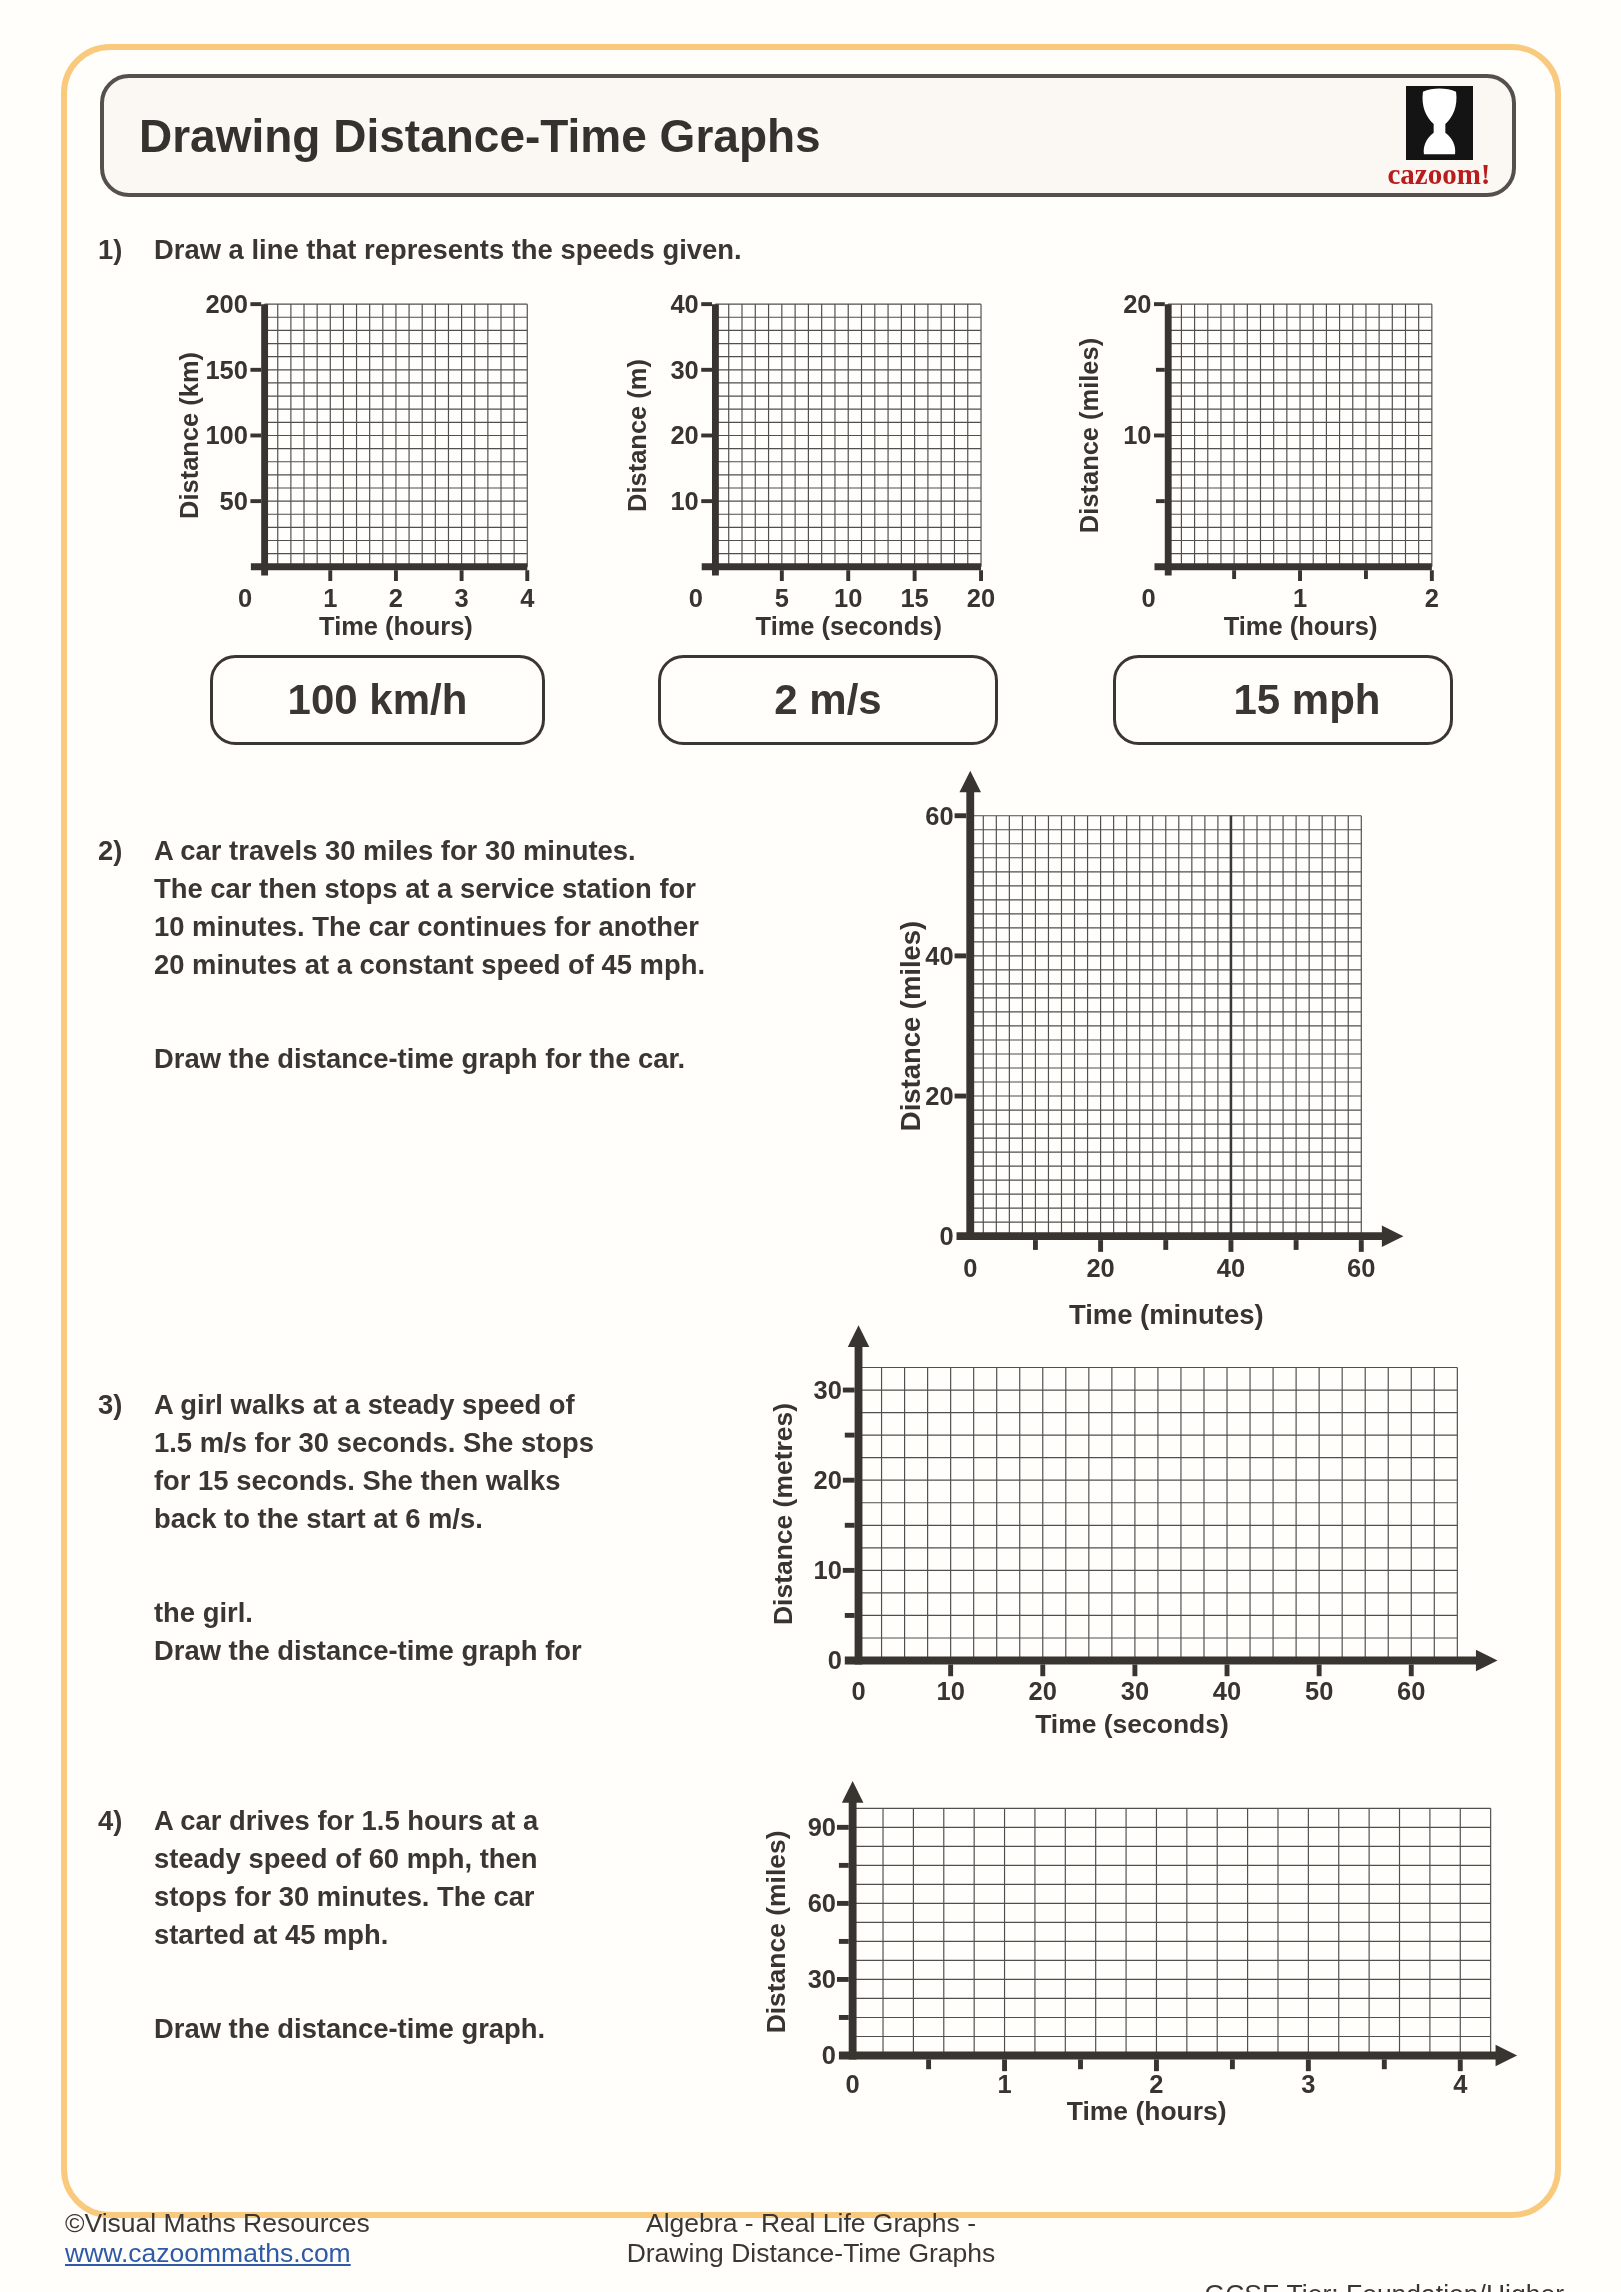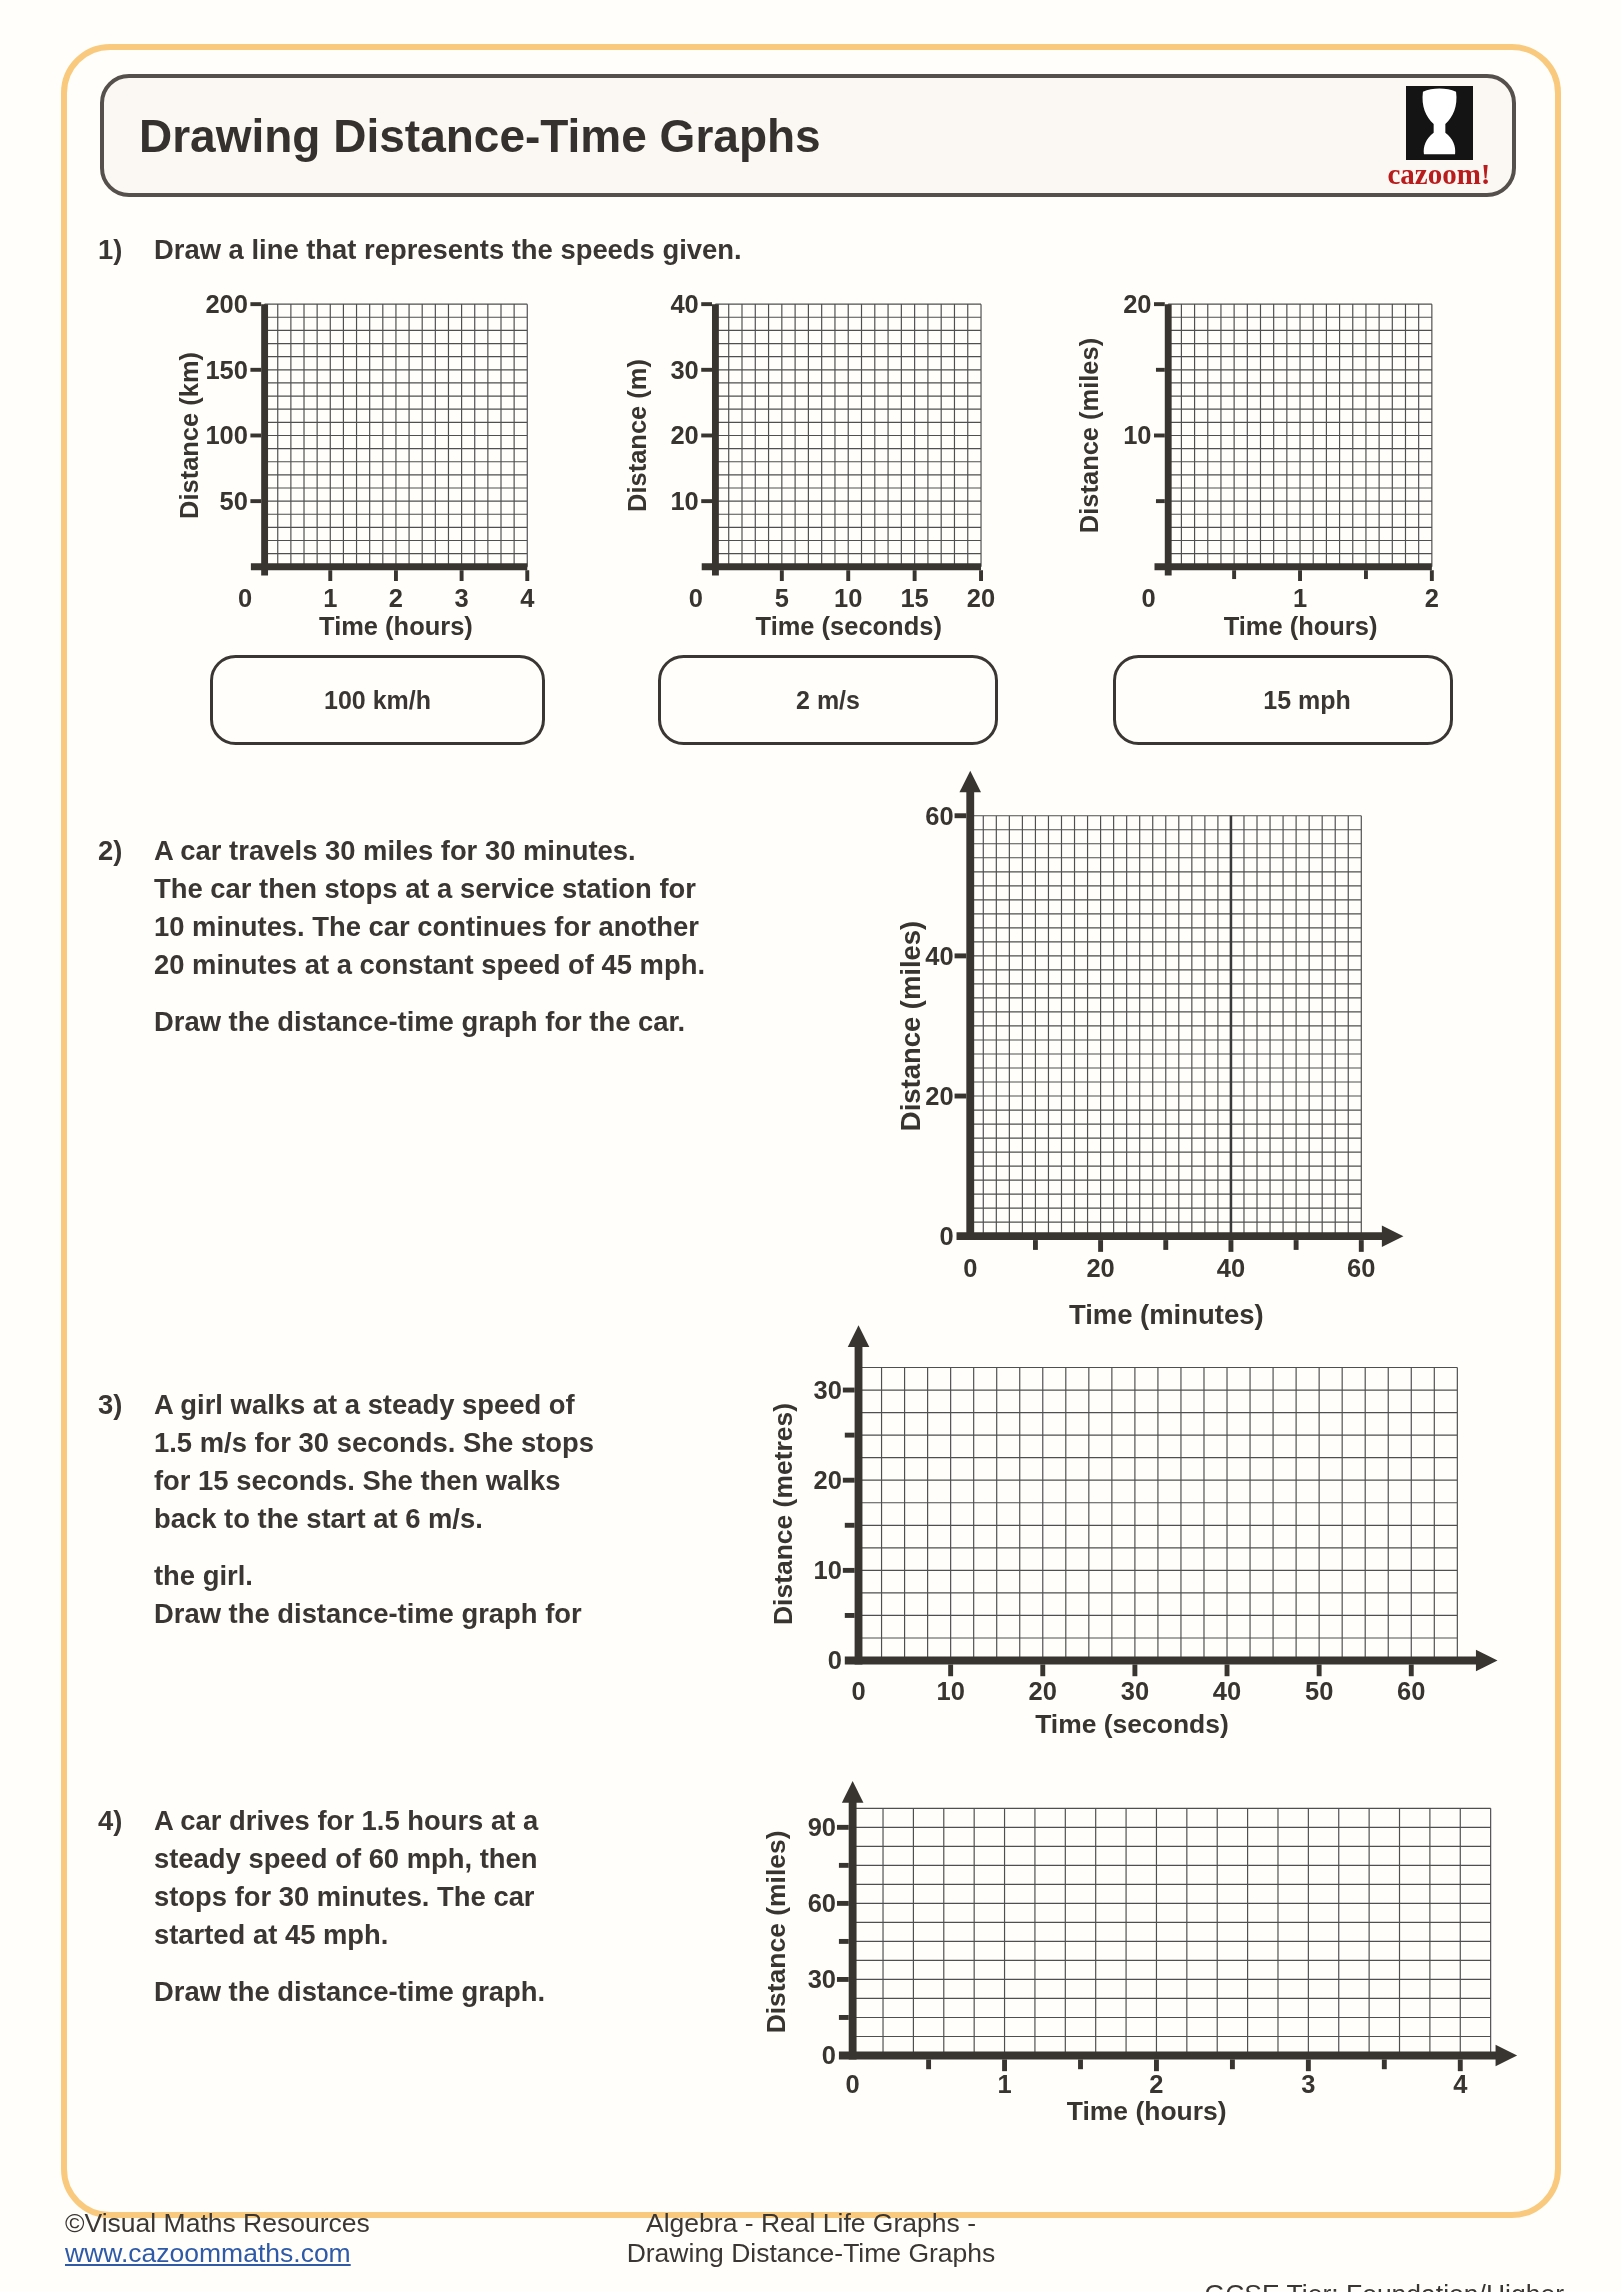--- a/index.html
+++ b/index.html
@@ -10,28 +10,28 @@
   .title-box{position:absolute;left:100px;top:74px;width:1416px;height:123px;
         border:4.9px solid #55504B;border-radius:29px;box-sizing:border-box;
         background:#FBF8F3;display:flex;align-items:center;}
   .title{padding-left:35px;font-size:46px;font-weight:bold;letter-spacing:0px;color:#35312E;}
   .logo{position:absolute;left:1384px;top:86px;width:110px;text-align:center;}
   .logo-square{margin:0 auto;width:67px;height:74px;background:#141414;}
   .logo-text{font-family:Liberation Serif, serif;font-weight:bold;font-size:29px;color:#b91c1c;margin-top:-2px;}
   .q{position:absolute;font-size:27.4px;font-weight:bold;line-height:38px;}
   .q .num{position:absolute;left:0;top:0;}
   .q .body{margin-left:56px;white-space:nowrap;}
-  .q .prompt{margin-left:56px;margin-top:19px;white-space:nowrap;}
+  .q .prompt{margin-left:56px;margin-top:56px;white-space:nowrap;}
   .q1{left:98px;top:231px;}
   .q2{left:98px;top:832px;}
   .q3{left:98px;top:1386px;}
   .q4{left:98px;top:1802px;}
   .card{position:absolute;top:655px;height:90px;border:3.9px solid #3A3633;border-radius:25.5px;
         box-sizing:border-box;display:flex;align-items:center;justify-content:center;
-        font-size:25px;font-weight:bold;background:#FFFEFB;}
+        font-size:42px;font-weight:bold;background:#FFFEFB;}
   .card1{left:210px;width:335px;}
   .card2{left:658px;width:340px;}
   .card3{left:1113px;width:340px;padding-left:48px;}
   #graphs-svg{position:absolute;left:0;top:0;pointer-events:none;}
   .footer{position:absolute;font-size:26.5px;color:#3A3633;}
   .footer-left{left:65px;top:2208px;line-height:30px;}
   .footer-left a{color:#2E5AA8;text-decoration:underline;pointer-events:auto;}
   .footer-center{left:419px;top:2208px;width:784px;text-align:center;line-height:30px;}
   .footer-right{right:57px;top:2239px;text-align:right;margin-top:40px;}
 </style>

